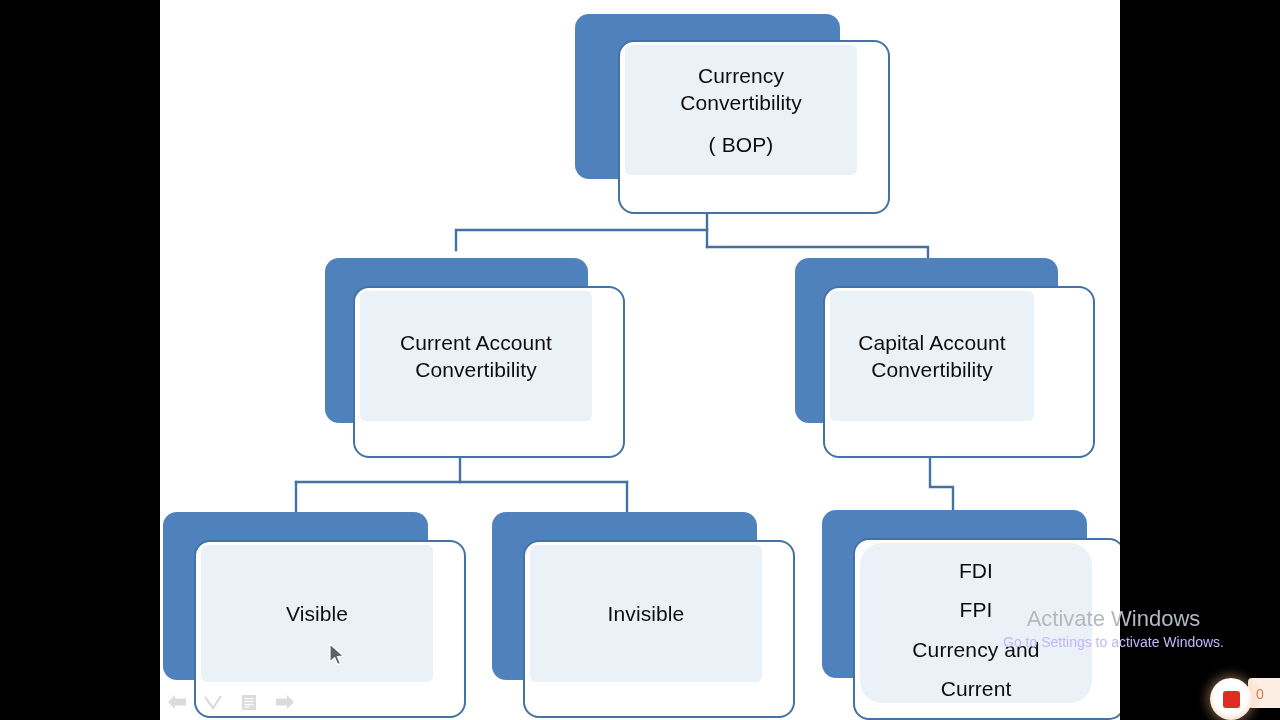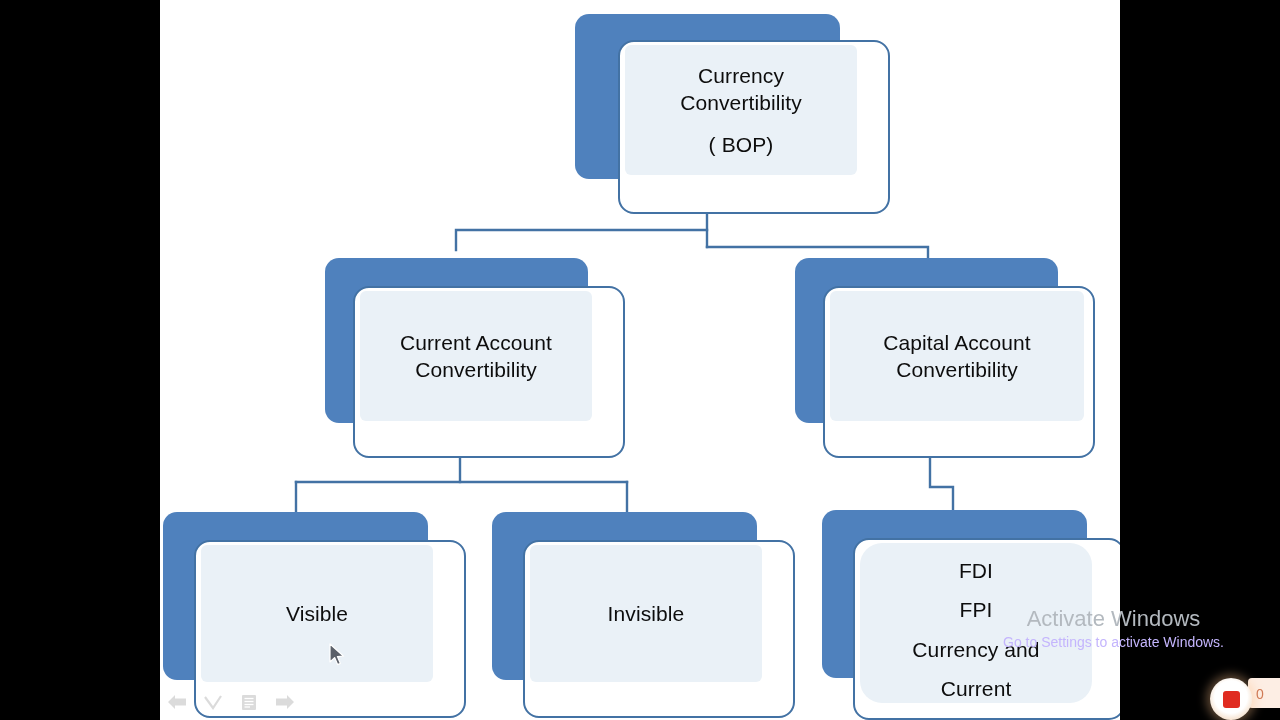--- a/index.html
+++ b/index.html
@@ -54,21 +54,21 @@
   #node-root .inner .gap{ height:14px; }
 
   #node-current         { left:165px; top:250px; width:300px; height:256px;margin-top:8px; }
   #node-current .shadow { width:263px; height:165px; }
   #node-current .card   { left:28px; top:28px; width:272px; height:172px; }
   #node-current .inner  { left:35px; top:33px; width:232px; height:130px; font-size:21px; }
 
   #node-capital         { left:635px; top:258px; width:300px; height:200px; }
   #node-capital .shadow { width:263px; height:165px; }
   #node-capital .card   { left:28px; top:28px; width:272px; height:172px; }
-  #node-capital .inner  { left:35px; top:33px; width:254px; height:130px; font-size:21px; }
+  #node-capital .inner  { left:35px; top:33px; width:204px; height:130px; font-size:21px; }
 
   #node-visible         { left:3px; top:512px; width:303px; height:200px; }
   #node-visible .shadow { width:265px; height:168px; }
   #node-visible .card   { left:31px; top:28px; width:272px; height:178px; }
   #node-visible .inner  { left:38px; top:33px; width:232px; height:137px; font-size:21px; }
 
   #node-invisible         { left:332px; top:512px; width:303px; height:200px; }
   #node-invisible .shadow { width:265px; height:168px; }
   #node-invisible .card   { left:31px; top:28px; width:272px; height:178px; }
   #node-invisible .inner  { left:38px; top:33px; width:232px; height:137px; font-size:21px; }

